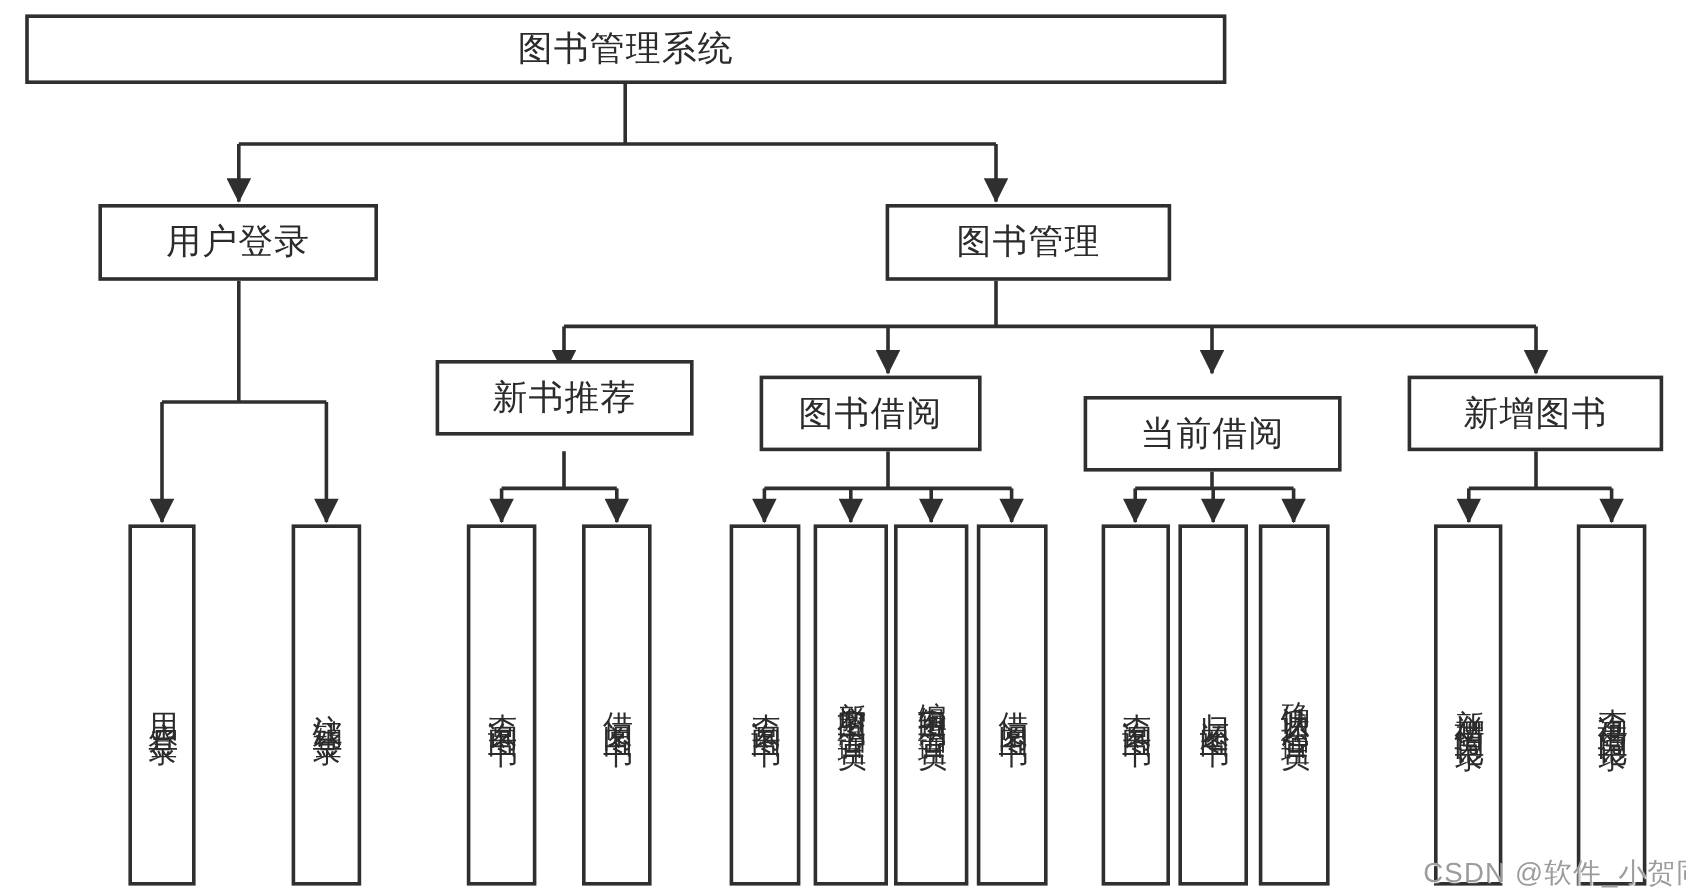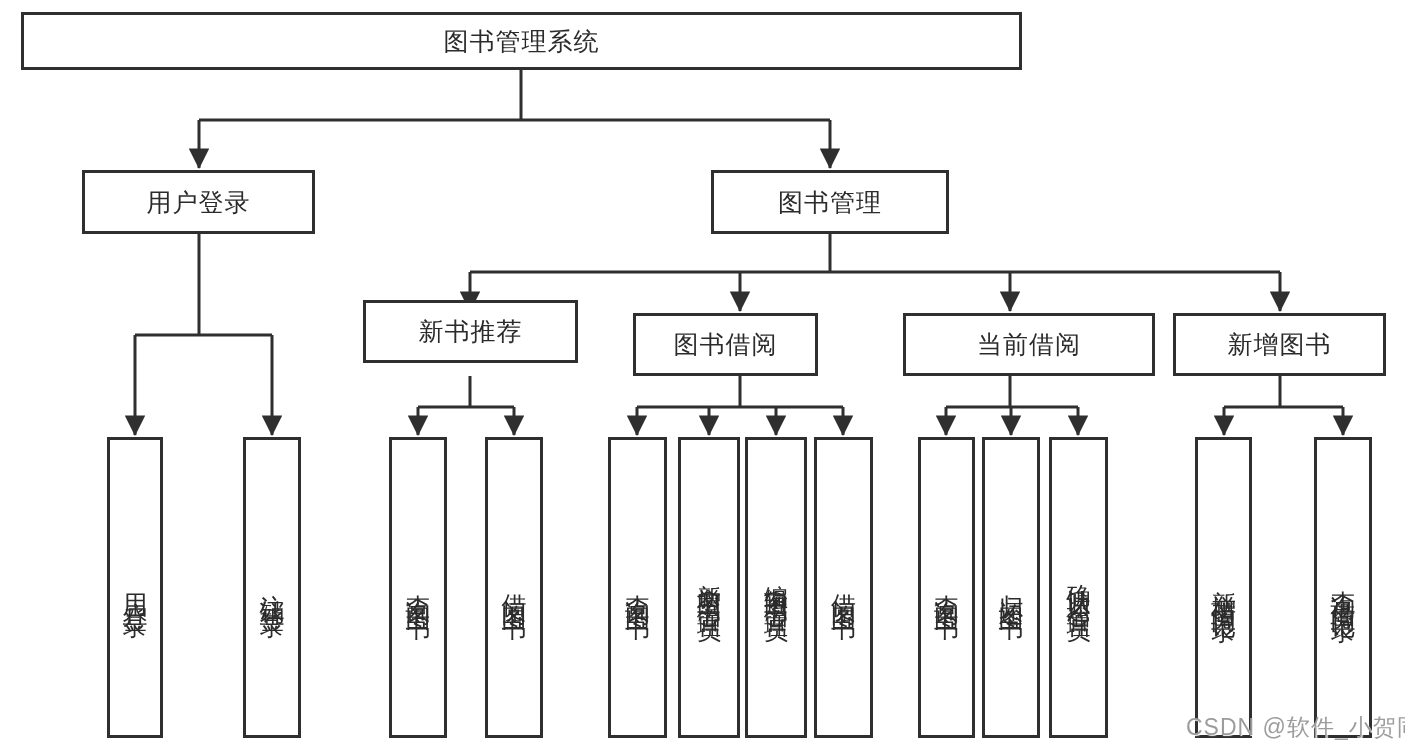--- a/index.html
+++ b/index.html
@@ -16,21 +16,21 @@
     box-sizing:border-box;
     border:3px solid #2f2f2f;
     background:#ffffff;
     display:flex;
     align-items:center;
     justify-content:center;
     color:#2b2b2b;
     z-index:2;
   }
   .h .label{
-    font-size:25px;
+    font-size:29px;
     letter-spacing:1px;
     white-space:nowrap;
   }
   .v .label{
     writing-mode:vertical-lr;
     text-orientation:mixed;
     font-size:25px;
     letter-spacing:7px;
     line-height:1;
   }
@@ -109,31 +109,31 @@
     </g>
   </svg>
 
   <div class="box h" style="left:21px;top:12px;width:1001px;height:58px">
     <span class="label">图书管理系统</span>
   </div>
 
   <div class="box h" style="left:82px;top:170px;width:233px;height:64px">
     <span class="label">用户登录</span>
   </div>
-  <div class="box h" style="left:711px;top:170px;width:238px;height:64px">
+  <div class="box h" style="left:738px;top:170px;width:238px;height:64px">
     <span class="label">图书管理</span>
   </div>
 
   <div class="box h" style="left:363px;top:300px;width:215px;height:63px">
     <span class="label">新书推荐</span>
   </div>
   <div class="box h" style="left:633px;top:313px;width:185px;height:63px">
     <span class="label">图书借阅</span>
   </div>
-  <div class="box h" style="left:903px;top:313px;width:252px;height:63px">
+  <div class="box h" style="left:903px;top:330px;width:215px;height:63px">
     <span class="label">当前借阅</span>
   </div>
   <div class="box h" style="left:1173px;top:313px;width:213px;height:63px">
     <span class="label">新增图书</span>
   </div>
 
   <div class="box v v4" style="left:107px;top:437px;width:56px;height:301px">
     <span class="label">用户登录</span>
   </div>
   <div class="box v v4" style="left:243px;top:437px;width:58px;height:301px">

